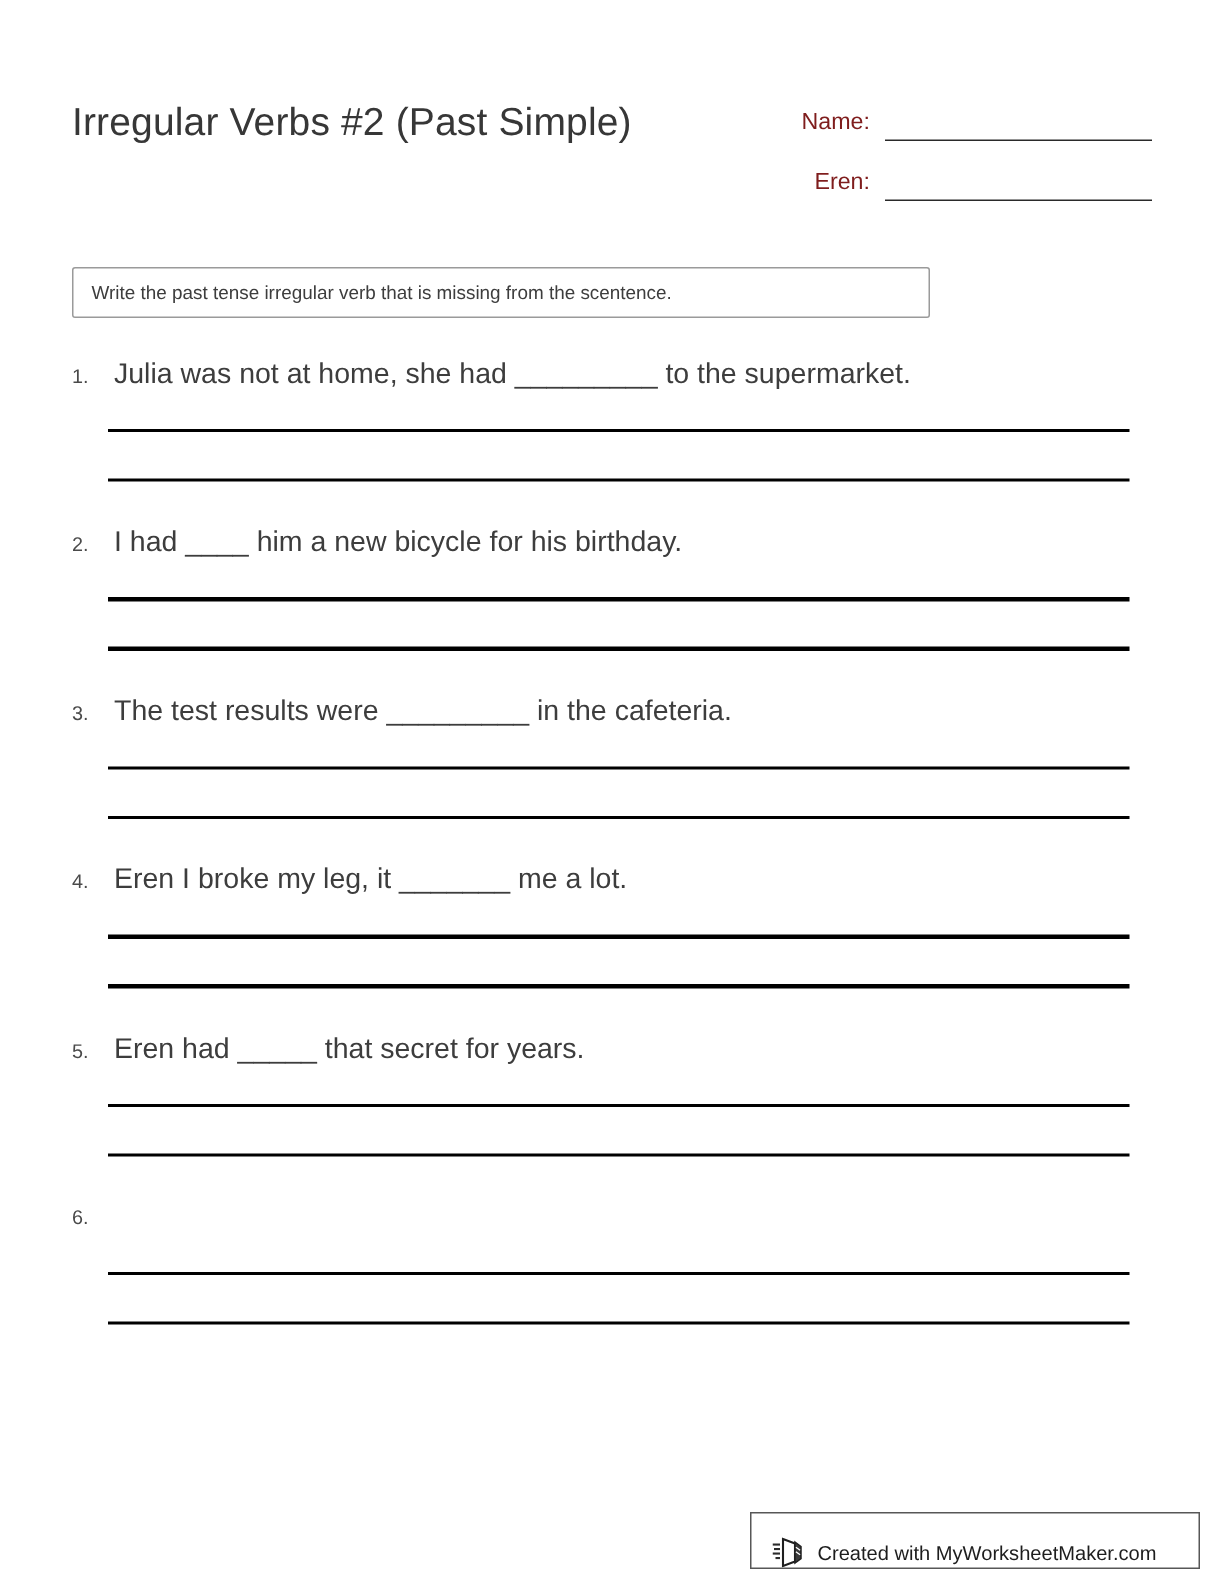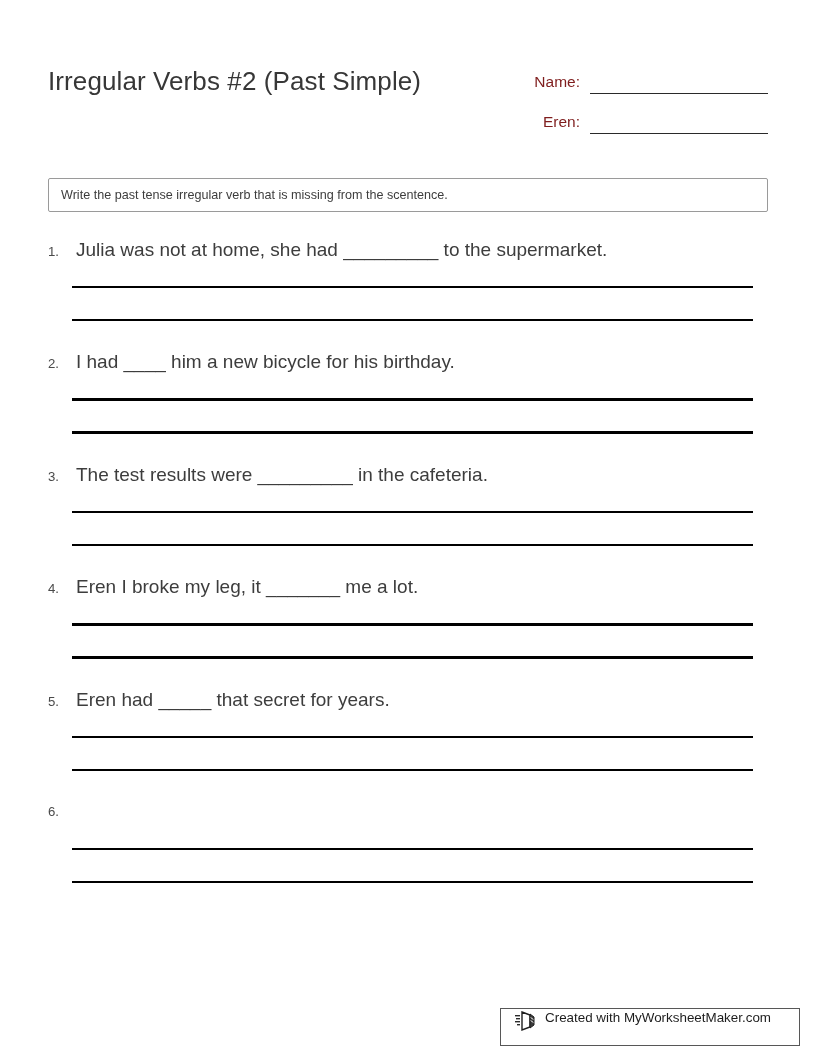--- a/index.html
+++ b/index.html
@@ -68,21 +68,21 @@
     width: 178px;
     height: 22px;
     border-bottom: 1.6px solid #2a2a2a;
   }
 
   
   .instruction-box {
     position: absolute;
     left: 48px;
     top: 178px;
-    width: 720px;
+    width: 572px;
     height: 34px;
     box-sizing: border-box;
     border: 1px solid #9a9a9a;
     border-radius: 2px;
     display: flex;
     align-items: center;
     padding: 0 12px;
     background: #fff;
   }
   .instruction-text {
@@ -138,21 +138,21 @@
   .footer-badge {
     position: absolute;
     left: 500px;
     top: 1008px;
     width: 300px;
     height: 38px;
     box-sizing: border-box;
     border: 1px solid #575757;
     background: #ffffff;
     display: flex;
-    align-items: flex-start;
+    align-items: flex-end;
     padding-left: 14px;
   }
   .badge-logo {
     width: 22px;
     height: 22px;
     position: relative;
     flex: 0 0 22px;
     margin-right: 8px;
   }
   .badge-text {

